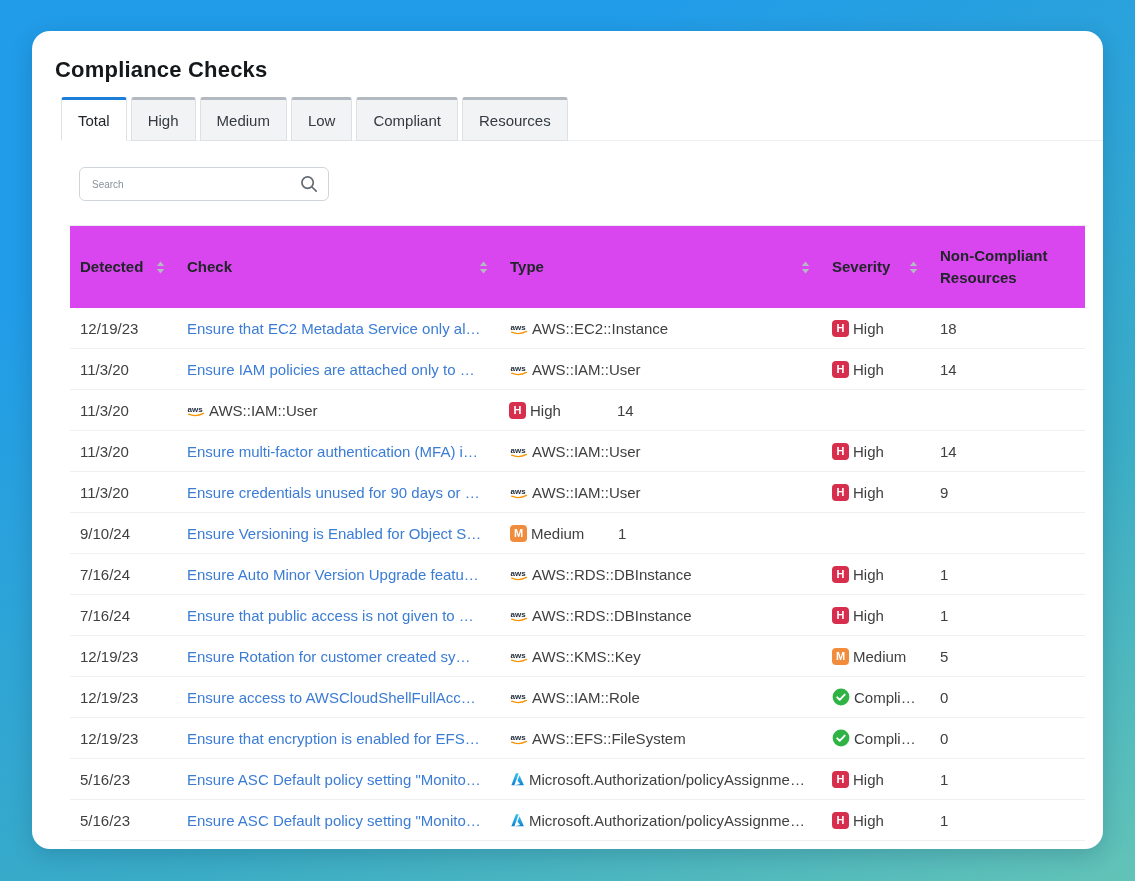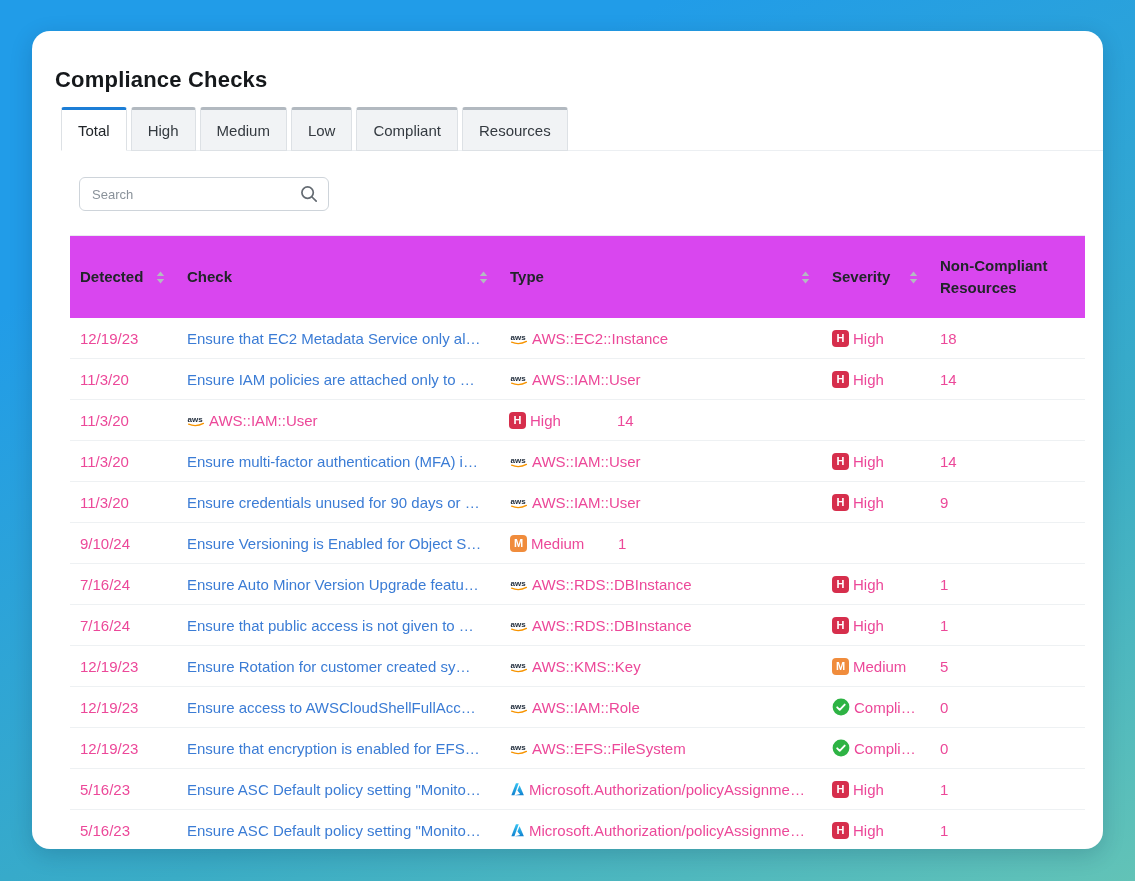--- a/index.html
+++ b/index.html
@@ -14,21 +14,21 @@
   }
   .card {
     position: absolute;
     left: 32px; top: 31px;
     width: 1071px; height: 818px;
     background: #ffffff;
     border-radius: 18px;
     box-shadow: 0 6px 22px rgba(0,30,60,.18);
     overflow: hidden;
   }
-  .card-inner { padding-top: 36px; }
+  .card-inner { padding-top: 26px; }
   h1.page-title {
     margin: 0 0 14px 23px;
     font-size: 22px;
     font-weight: bold;
     color: #15181b;
     letter-spacing: .2px;
   }
   
   .tab-row {
     margin-left: 29px;
@@ -63,21 +63,21 @@
     position: relative;
     margin: 26px 0 0 47px;
     width: 250px; height: 34px;
   }
   .search-input {
     box-sizing: border-box;
     width: 100%; height: 100%;
     border: 1px solid #ced4da;
     border-radius: 6px;
     padding: 0 36px 0 12px;
-    font-size: 13px;
+    font-size: 10px;
     font-family: inherit;
     color: #212529;
     outline: none;
   }
   .search-input::placeholder { color: #8a929a; }
   .search-icon {
     position: absolute; right: 10px; top: 7px;
     width: 20px; height: 20px;
     pointer-events: auto; cursor: pointer;
   }
@@ -119,21 +119,21 @@
     display: flex;
     align-items: center;
     overflow: hidden;
     white-space: nowrap;
   }
   .col-detected  { width: 107px; flex: none; }
   .col-check     { width: 323px; flex: none; }
   .col-type      { width: 322px; flex: none; }
   .col-severity  { width: 108px; flex: none; }
   .col-resources { width: 155px; flex: none; }
-  .detected-text, .type-text, .sev-text, .res-text { color: #ec4899; text-align: right; }
+  .detected-text, .type-text, .sev-text, .res-text { color: #404040; text-align: right; }
   .check-link {
     color: var(--link, #3b7cd5);
     text-decoration: none;
     cursor: pointer;
     overflow: hidden;
     text-overflow: ellipsis;
     white-space: nowrap;
   }
   .type-icon { display: inline-flex; margin-right: 4px; flex: none; align-items: flex-start; }
   .type-text { overflow: hidden; text-overflow: ellipsis; }

